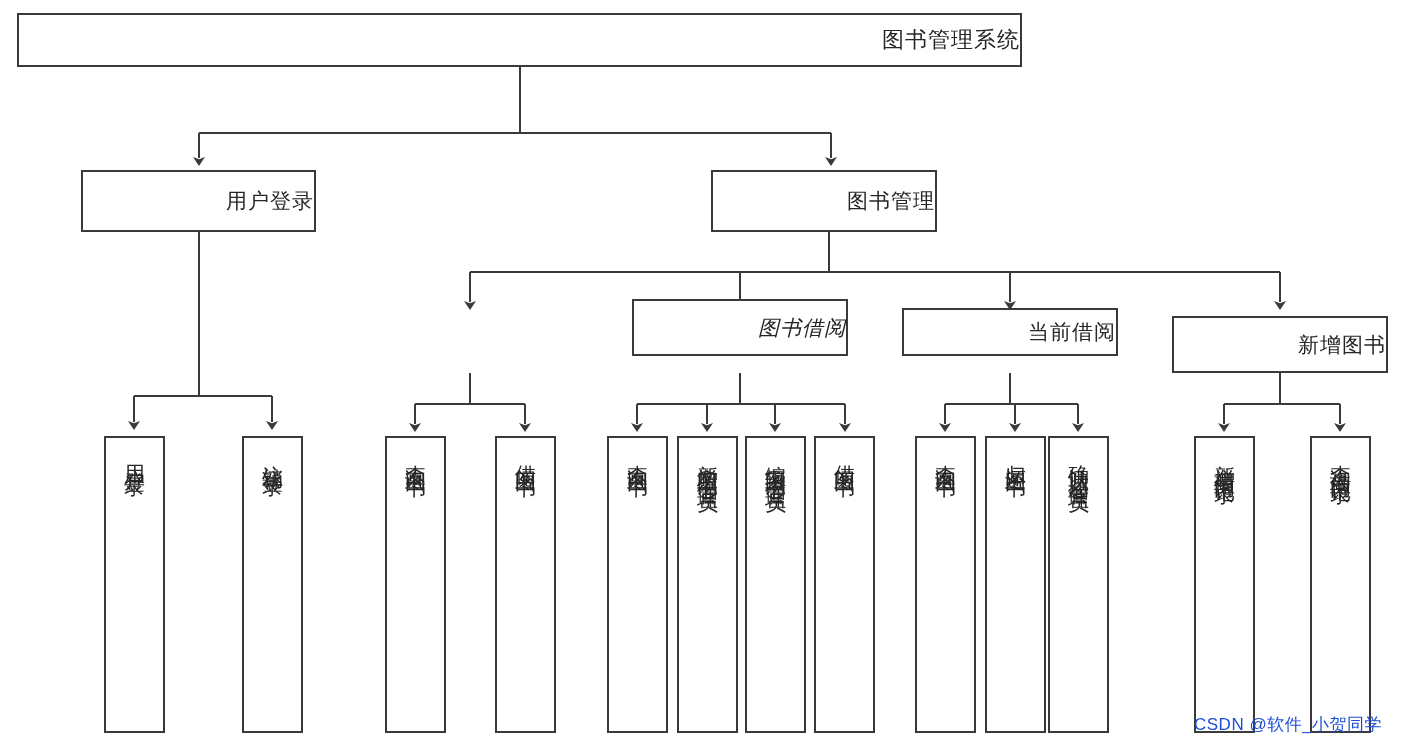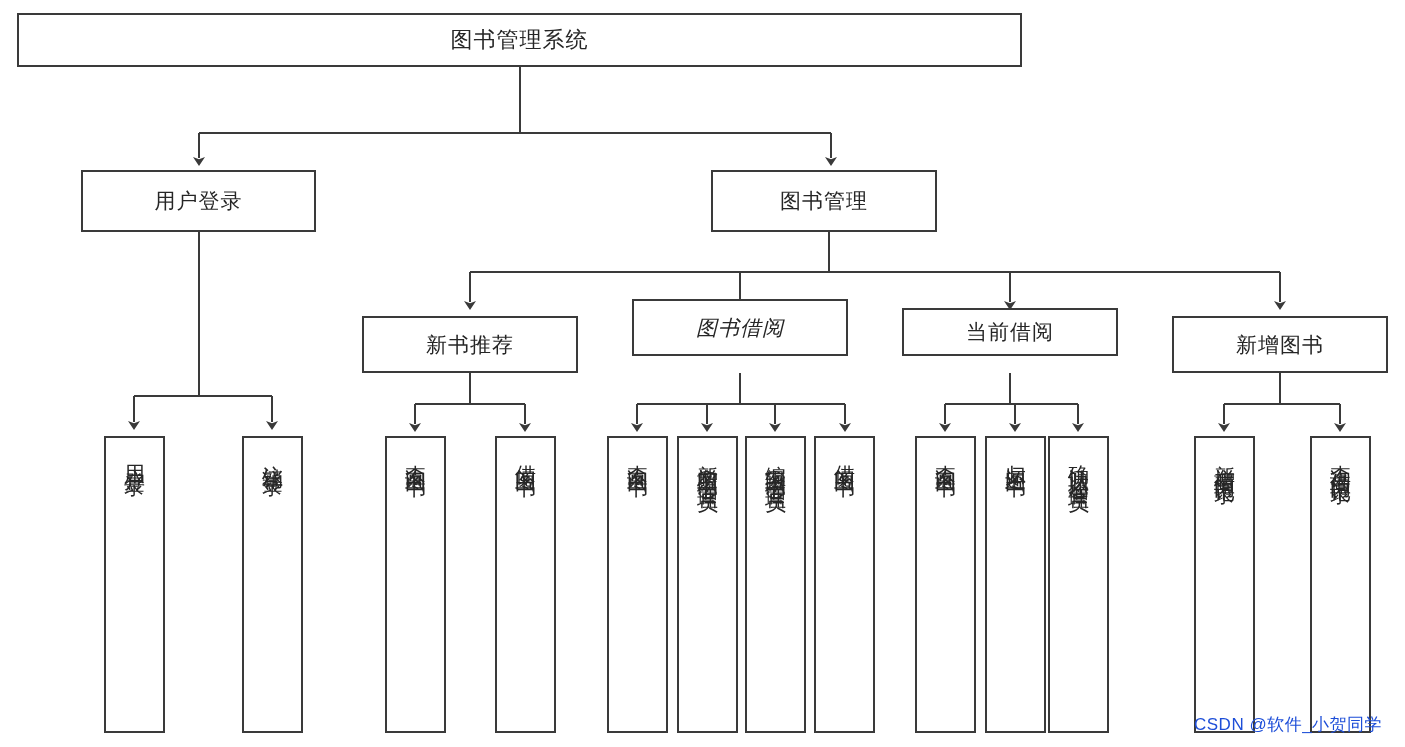--- a/index.html
+++ b/index.html
@@ -6,21 +6,21 @@
   body{
     width:1405px;height:747px;overflow:hidden;
     font-family:"Liberation Sans","DejaVu Sans",sans-serif;
   }
   #stage{position:relative;width:1405px;height:747px;background:#fff;}
   svg#wires{position:absolute;left:0;top:0;width:1405px;height:747px;}
 
   .node{
     position:absolute;box-sizing:border-box;
     background:#ffffff;border:2px solid #3a3a3a;
-    display:flex;align-items:center;justify-content:center;
+    display:flex;align-items:center;justify-content:flex-end;
     color:#262626;
   }
   .node.h{ font-size:21px; line-height:1.2; letter-spacing:1px; }
   .node.root{ font-size:22px; }
   .node.v{
     writing-mode:vertical-rl;
     text-orientation:upright;
     font-size:21px;
     letter-spacing:4px;
     padding-top:10px;
@@ -97,23 +97,20 @@
     <span>图书管理系统</span>
   </div>
 
   <div class="node h" style="left:81px;top:170px;width:235px;height:62px;">
     <span>用户登录</span>
   </div>
   <div class="node h" style="left:711px;top:170px;width:226px;height:62px;">
     <span>图书管理</span>
   </div>
 
-  <div class="node h" style="left:362px;top:316px;width:216px;height:57px;">
-    <span>新书推荐</span>
-  </div>
   <div class="node h" style="left:632px;top:299px;width:216px;height:57px;font-style:italic;">
     <span>图书借阅</span>
   </div>
   <div class="node h" style="left:902px;top:308px;width:216px;height:48px;">
     <span>当前借阅</span>
   </div>
   <div class="node h" style="left:1172px;top:316px;width:216px;height:57px;">
     <span>新增图书</span>
   </div>
 

